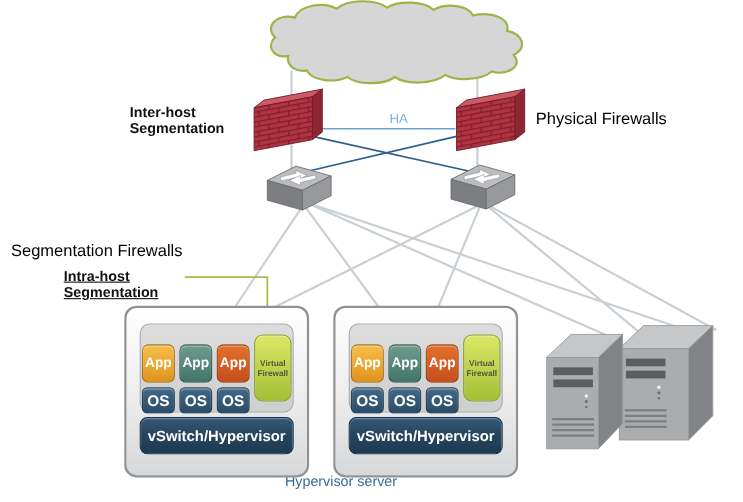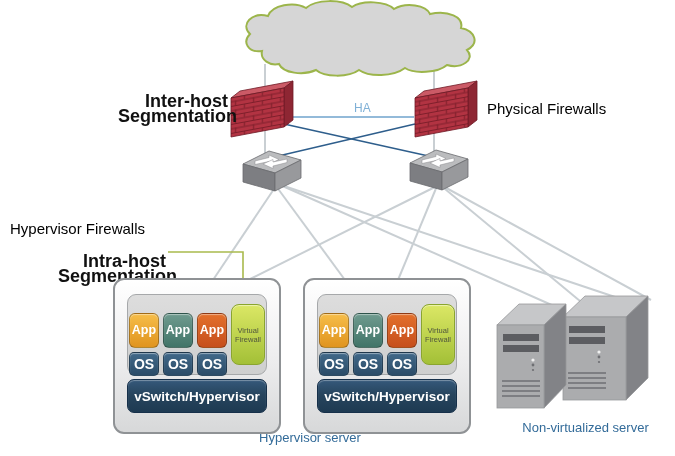--- a/index.html
+++ b/index.html
@@ -1,21 +1,21 @@
 <!DOCTYPE html>
 <html><head>
 <meta charset="utf-8">
 <style>
   html,body{margin:0;padding:0;background:#ffffff;}
   .stage{position:relative;width:675px;height:456px;background:#ffffff;overflow:hidden;
          font-family:"Liberation Sans",sans-serif;}
   .stage svg{position:absolute;left:0;top:0;}
   .lbl{position:absolute;white-space:nowrap;}
   .lbl-blue{color:#000000;font-size:15px;}
-  .lbl-black{color:#111111;font-weight:bold;font-size:18px;line-height:15px;text-align:right;white-space:normal;}
+  .lbl-black{color:#111111;font-weight:bold;font-size:13px;line-height:15px;text-align:left;white-space:normal;}
   .lbl-ha{color:#7fb0d6;font-size:12px;}
   .lbl-caption{color:#336b99;font-size:13px;text-align:center;white-space:normal;}
 
   .server{position:absolute;top:278px;width:164px;height:152px;border:2px solid #8f9295;border-radius:11px;
           background:linear-gradient(180deg,#ffffff 0%,#ececed 55%,#d7d8d9 100%);
           box-shadow:inset 0 1px 1px rgba(255,255,255,.9);}
   .vm-area{position:absolute;left:12px;right:12px;top:14px;height:79px;
            background:linear-gradient(180deg,#dddddd,#cecfcf);
            border:1.5px solid #a6a8aa;border-radius:9px;
            display:flex;align-items:center;justify-content:center;gap:4px;}
@@ -23,21 +23,21 @@
   .chip{border-radius:6px;display:flex;align-items:center;justify-content:center;
         color:#ffffff;font-weight:bold;border:1px solid rgba(0,0,0,.28);
         box-shadow:inset 0 1px 1px rgba(255,255,255,.45);}
   .app{width:28px;height:33px;font-size:12.5px;}
   .app.c1{background:linear-gradient(#f6bd48,#e0941f);}
   .app.c2{background:linear-gradient(#6f9b8f,#417468);}
   .app.c3{background:linear-gradient(#e3702c,#c64f1c);}
   .os{width:28px;height:22px;font-size:14px;border-radius:5px;background:linear-gradient(#416989,#2b4c68);}
   .vf{width:32px;height:59px;border-radius:8px;border:1px solid #8aa52e;
       background:linear-gradient(#dbe765,#a3c037);color:#50563d;font-size:7.5px;line-height:1.2;
-      display:flex;align-items:center;justify-content:center;text-align:center;font-weight:normal;
+      display:flex;align-items:center;justify-content:center;text-align:center;font-weight:bold;
       box-shadow:inset 0 1px 1px rgba(255,255,255,.5);}
   .hyp{position:absolute;left:12px;right:12px;top:99px;height:32px;border-radius:7px;
        border:1px solid #16304a;background:linear-gradient(#35597b 0%,#27455e 45%,#1e3a52 100%);
        box-shadow:inset 0 1px 1px rgba(255,255,255,.35);
        color:#ffffff;font-weight:bold;font-size:13.5px;display:flex;align-items:center;justify-content:center;}
 </style>
 </head>
 <body>
 
 <div class="stage">
@@ -129,27 +129,26 @@
 
     <polyline points="168,252 243,252 243,296" fill="none" stroke="#a9ba4d" stroke-width="1.6" marker-end="url(#oliveArrow)"></polyline>
   </svg>
 
   <div class="lbl lbl-black" style="left:118px;top:94px;width:110px;">
     <span>Inter-host</span><br>
     <span>Segmentation</span>
   </div>
   <div class="lbl lbl-blue" style="left:487px;top:100px;">Physical Firewalls</div>
   <div class="lbl lbl-ha" style="left:354px;top:101px;">HA</div>
-  <div class="lbl lbl-blue" style="left:10px;top:220px;">Hypervisor Firewalls</div>
-  <div class="lbl lbl-black" style="left:58px;top:254px;width:108px;">
+  <div class="lbl lbl-blue" style="left:10px;top:220px;">Segmentation Firewalls</div>
+  <div class="lbl lbl-black" style="left:58px;top:243px;width:108px;text-decoration:underline;">
     <span>Intra-host</span><br>
     <span>Segmentation</span>
   </div>
   <div class="lbl lbl-caption" style="left:230px;top:430px;width:160px;">Hypervisor server</div>
-  <div class="lbl lbl-caption" style="left:498px;top:420px;width:175px;">Non-virtualized server</div>
 
   <div class="server" id="server1" style="left:113px;">
     <div class="vm-area">
       <div class="vm-col">
         <div class="chip app c1">App</div>
         <div class="chip os">OS</div>
       </div>
       <div class="vm-col">
         <div class="chip app c2">App</div>
         <div class="chip os">OS</div>

